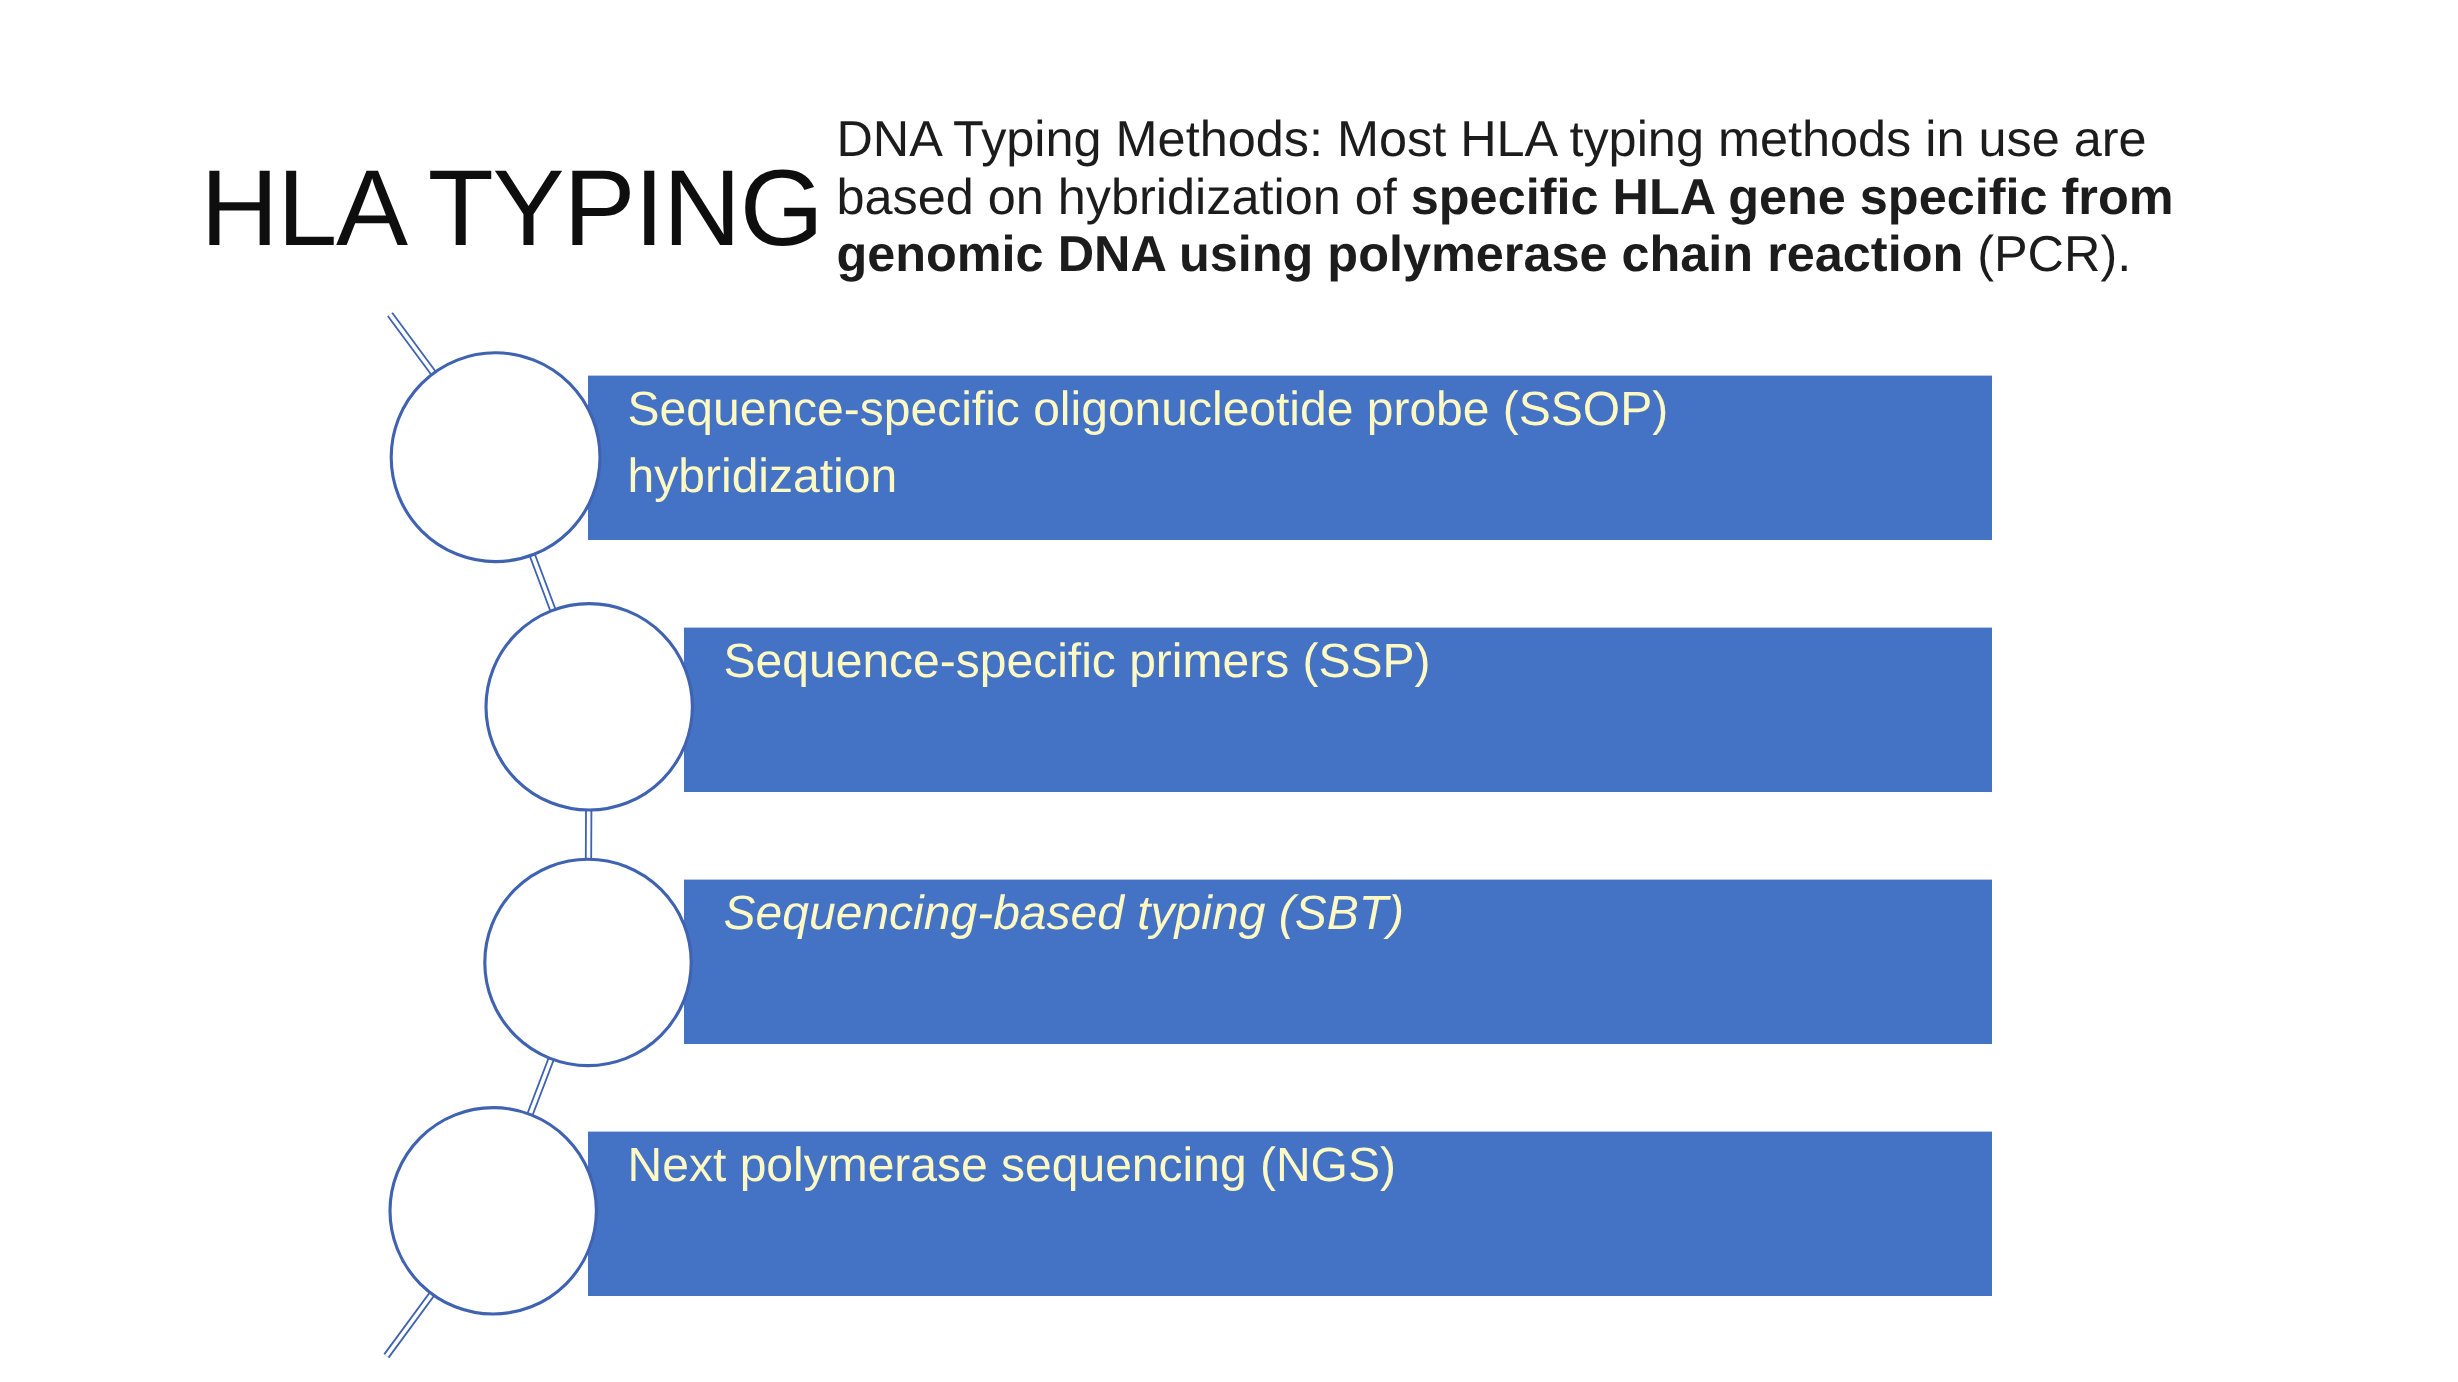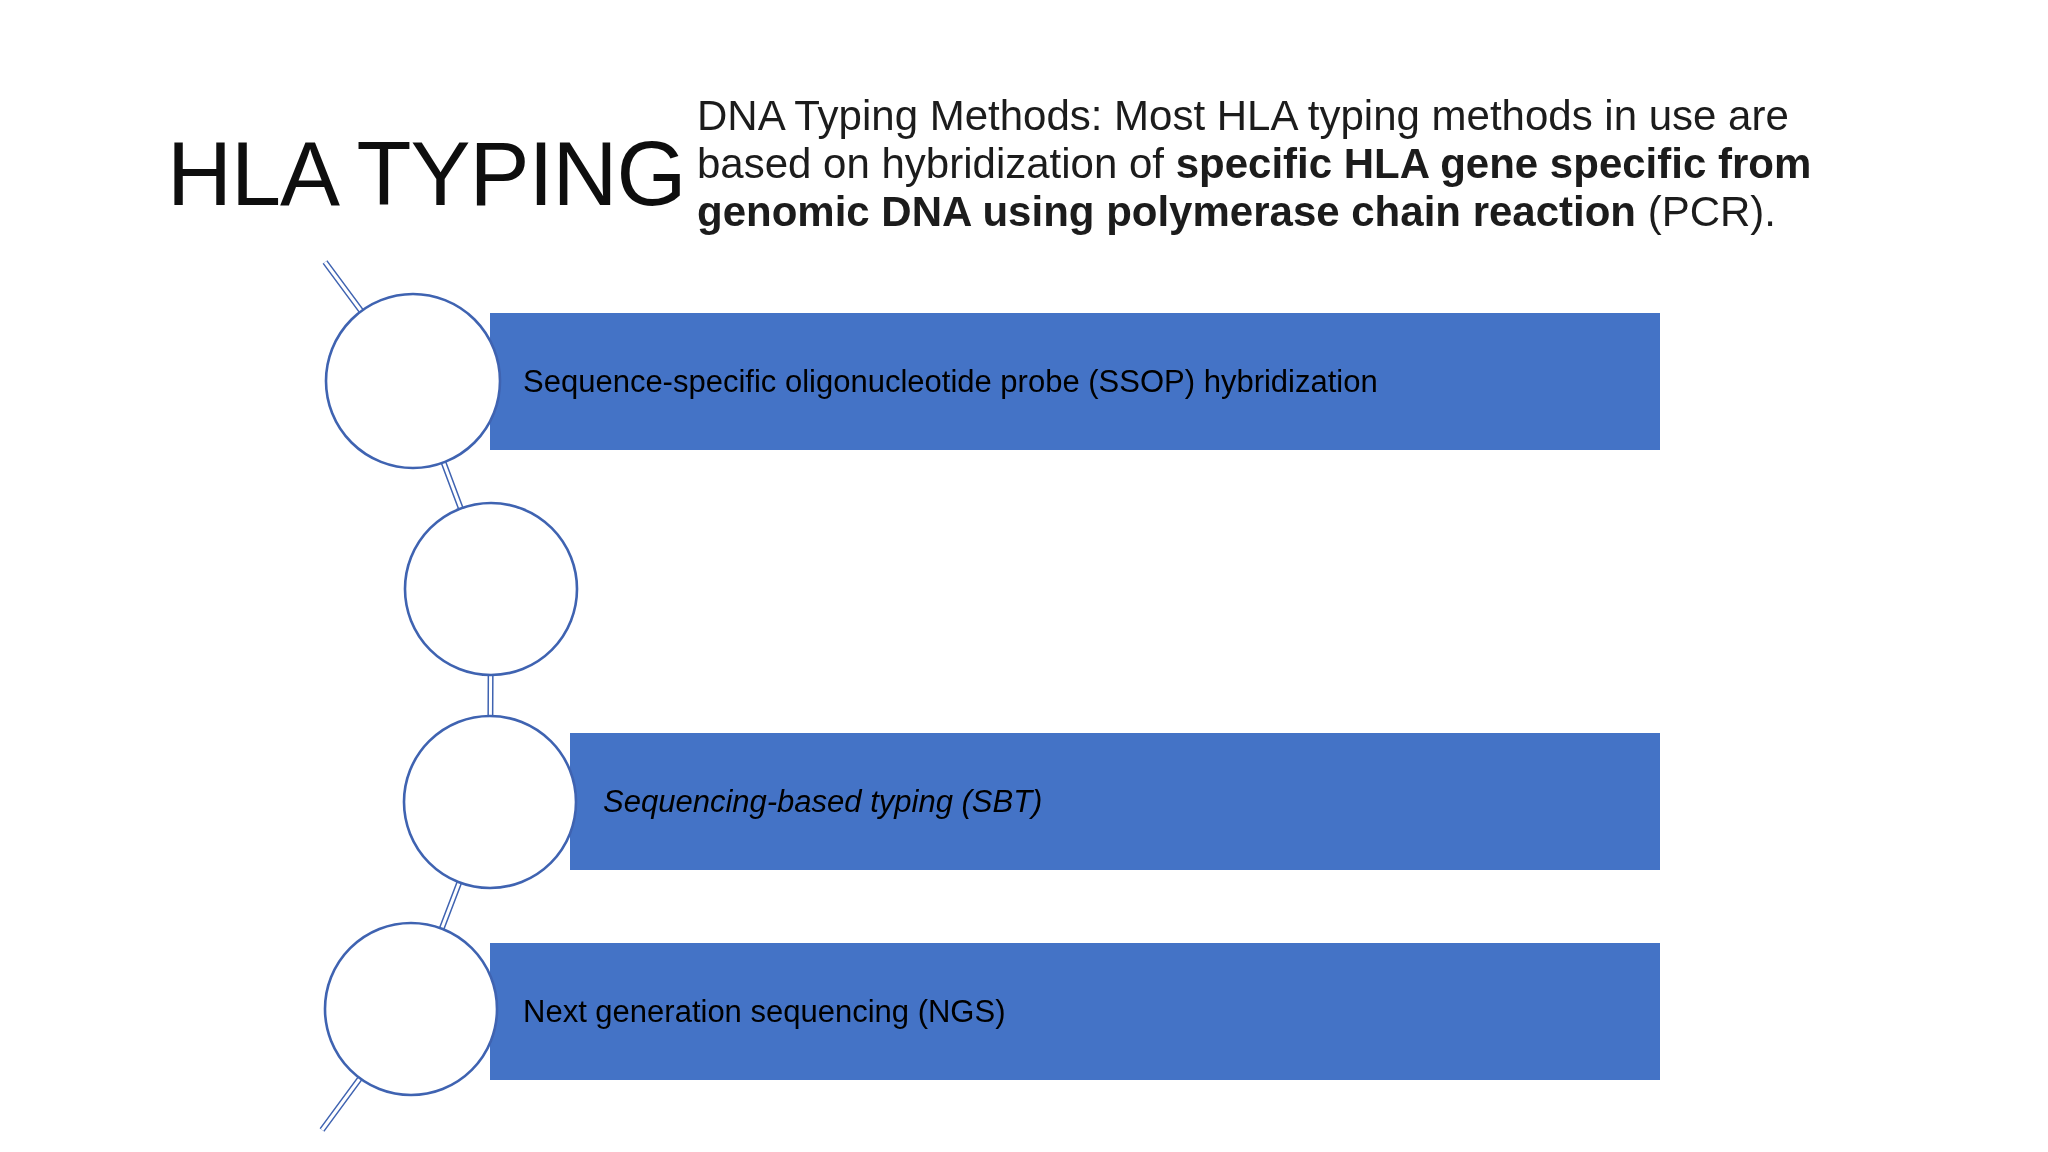--- a/index.html
+++ b/index.html
@@ -33,23 +33,23 @@
     top: 92px;
     color: #1c1c1c;
     font-size: 42px;
     line-height: 48px;
   }
   .intro-line { white-space: nowrap; }
   .bar {
     position: absolute;
     background: #4473c6;
     display: flex;
-    align-items: center;
-    color: #000000;
-    font-size: 31px;
+    align-items: flex-start;
+    color: #fef9c3;
+    font-size: 40px;
     line-height: 56px;
   }
   .bar .bar-label {
     display: inline-block;
     padding-left: 33px;
     max-width: 1085px;
   }
   .bar1 { left: 490px; top: 313px; width: 1170px; height: 137px; }
   .bar2 { left: 570px; top: 523px; width: 1090px; height: 137px; }
   .bar3 { left: 570px; top: 733px; width: 1090px; height: 137px; font-style: italic; }
@@ -72,27 +72,30 @@
   <div class="intro" id="intro">
       <div class="intro-line"><span>DNA Typing Methods: Most HLA typing methods in use are</span></div>
       <div class="intro-line"><span>based on hybridization of </span><span style="font-weight: 700;">specific HLA gene specific from</span></div>
       <div class="intro-line"><span style="font-weight: 700;">genomic DNA using polymerase chain reaction</span><span> (PCR).</span></div>
     </div>
 
   <div class="bar bar1">
     <span class="bar-label">Sequence-specific oligonucleotide probe (SSOP) hybridization</span>
   </div>
 
+  <div class="bar bar2">
+    <span class="bar-label">Sequence-specific primers (SSP)</span>
+  </div>
 
   <div class="bar bar3">
     <span class="bar-label">Sequencing-based typing (SBT)</span>
   </div>
 
   <div class="bar bar4">
-    <span class="bar-label">Next generation sequencing (NGS)</span>
+    <span class="bar-label">Next polymerase sequencing (NGS)</span>
   </div>
 
   <svg class="overlay-svg" viewBox="0 0 2048 1152">
 
     <polyline points="325,262 413,381 491,589 490,802 411,1009 322,1130" fill="none" stroke="#3F63B1" stroke-width="6"></polyline>
     <polyline points="325,262 413,381 491,589 490,802 411,1009 322,1130" fill="none" stroke="#ffffff" stroke-width="3"></polyline>
     <circle cx="413" cy="381" r="87" fill="#ffffff" stroke="#3F63B1" stroke-width="2.6"></circle>
     <circle cx="491" cy="589" r="86" fill="#ffffff" stroke="#3F63B1" stroke-width="2.6"></circle>
     <circle cx="490" cy="802" r="86" fill="#ffffff" stroke="#3F63B1" stroke-width="2.6"></circle>
     <circle cx="411" cy="1009" r="86" fill="#ffffff" stroke="#3F63B1" stroke-width="2.6"></circle>

